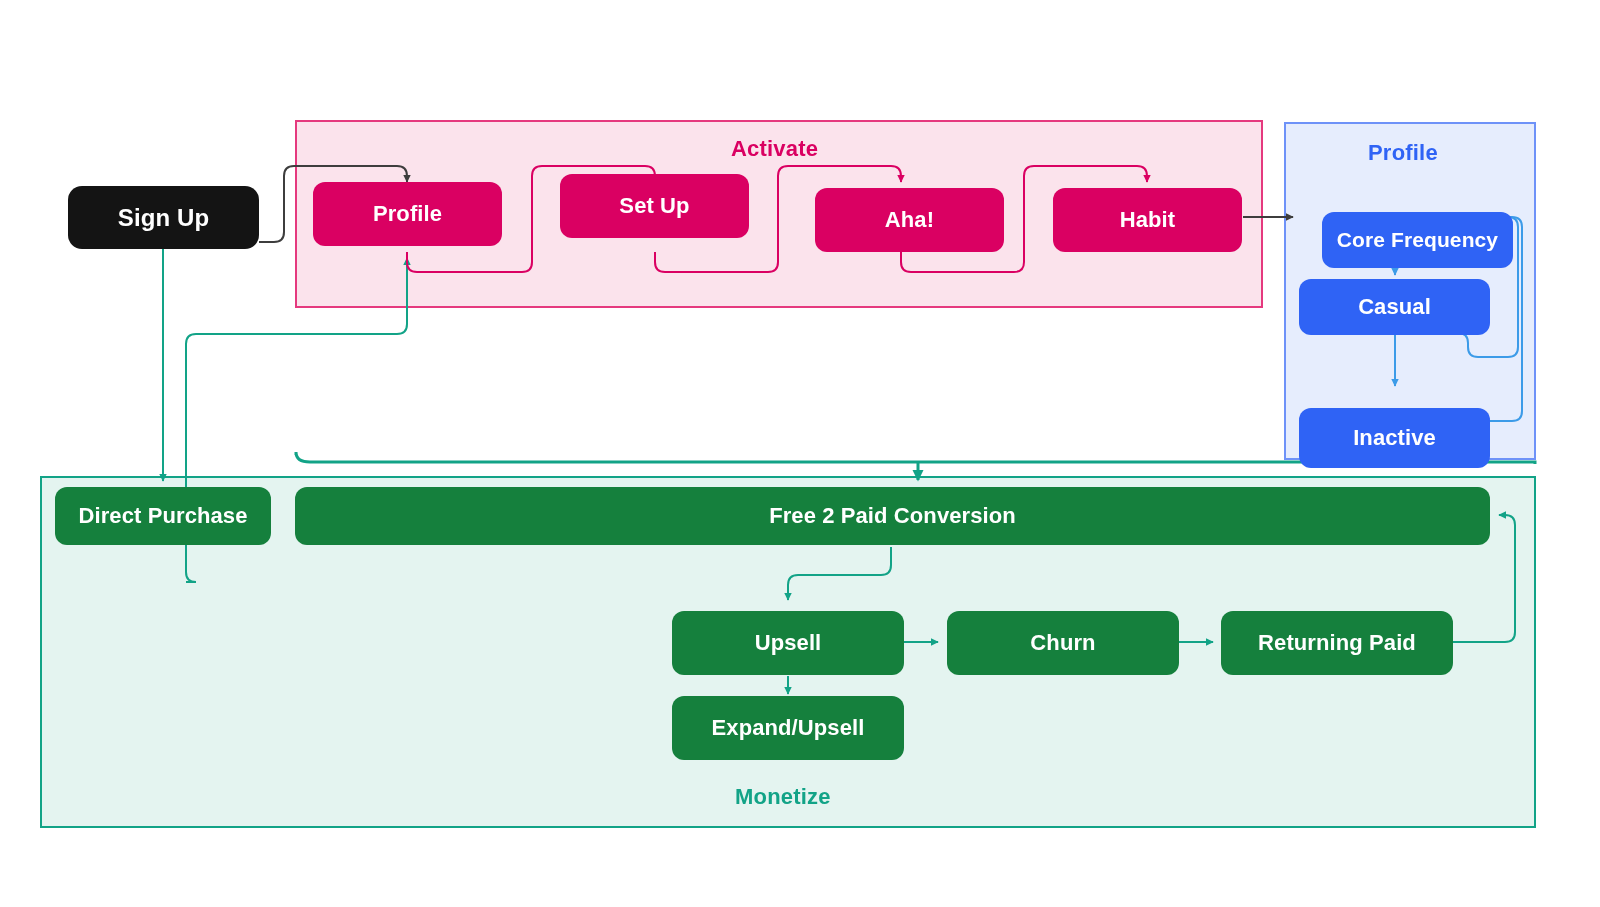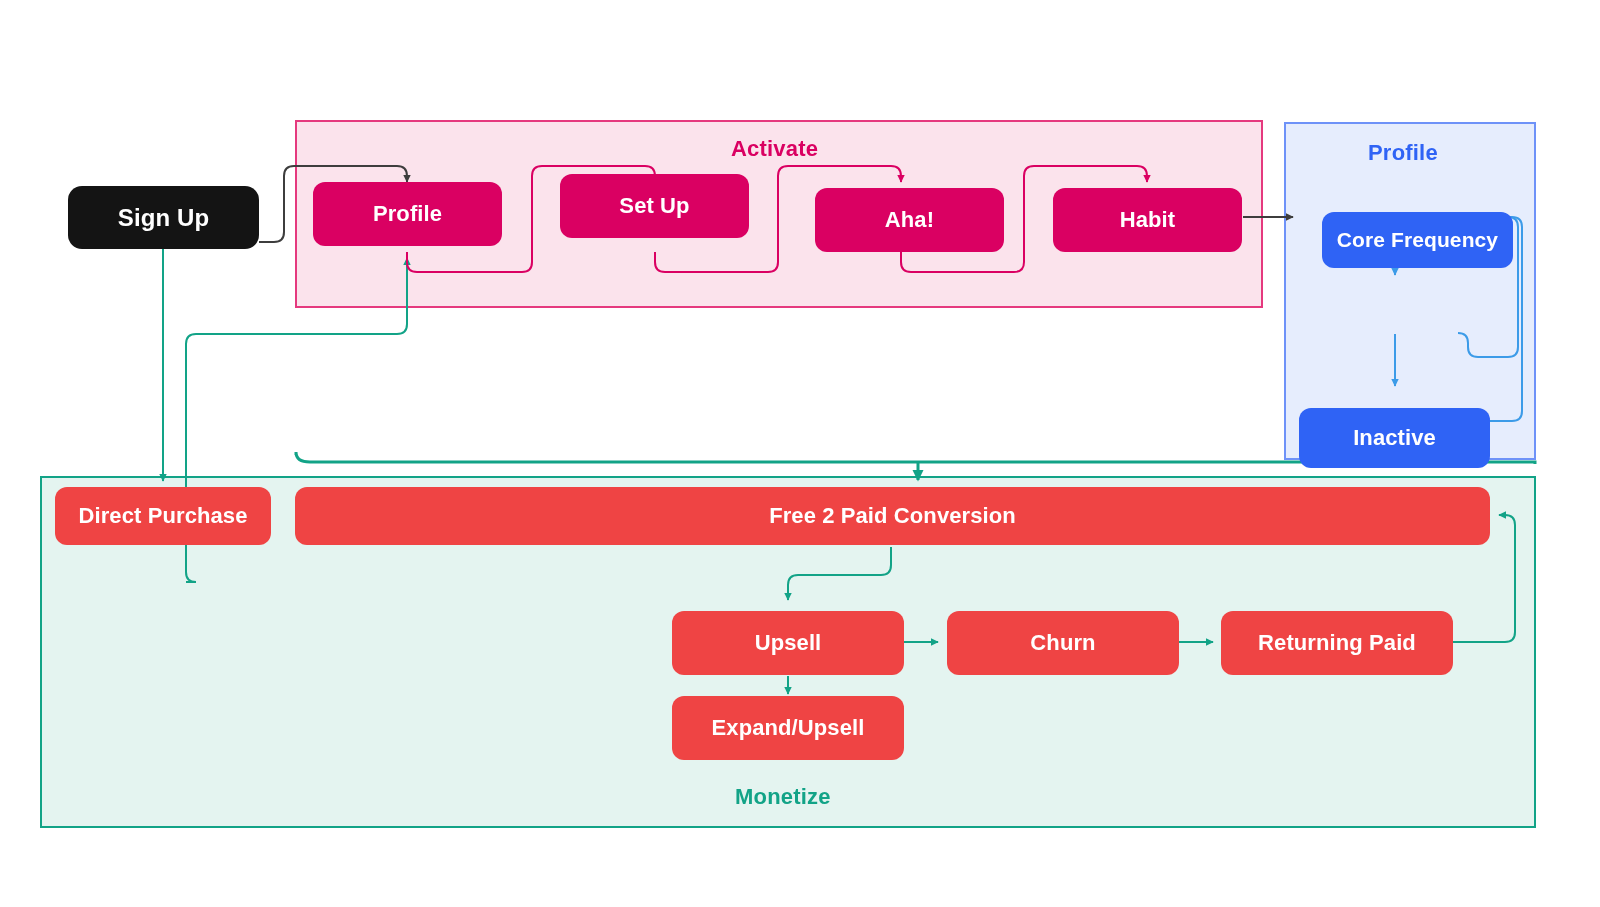--- a/index.html
+++ b/index.html
@@ -56,21 +56,21 @@
     z-index: 8;
     user-select: none;
   }
   .node.signup {
     background: #141414;
     border-radius: 14px;
     font-size: 24px;
   }
   .node.activate-node { background: #DA0062; }
   .node.engage-node   { background: #2F63F5; }
-  .node.monetize-node { background: #ef4444; }
+  .node.monetize-node { background: #15803d; }
 
   .panel.activate {
     background: #FBE3EC;
     border: 2px solid #E5397E;
   }
   .panel.engage {
     background: #E6EDFD;
     border: 2px solid #6E92F8;
   }
   .panel.monetize {
@@ -164,20 +164,21 @@
   <div class="node activate-node" style="left:313px; top:182px; width:189px; height:64px;">Profile</div>
 
   <div class="node activate-node" style="left:560px; top:174px; width:189px; height:64px;text-align:right;">Set Up</div>
 
   <div class="node activate-node" style="left:807px; top:188px; width:189px; height:64px;margin-left:8px;">Aha!</div>
 
   <div class="node activate-node" style="left:1053px; top:188px; width:189px; height:64px;">Habit</div>
 
   <div class="node engage-node" style="left:1322px; top:187px; width:191px; height:56px; font-size:21px;margin-top:25px;">Core Frequency</div>
 
+  <div class="node engage-node" style="left:1299px; top:279px; width:191px; height:56px;">Casual</div>
 
   <div class="node engage-node" style="left:1299px; top:408px; width:191px; height:60px;">Inactive</div>
 
   <div class="node monetize-node" style="left:55px; top:487px; width:216px; height:58px;">Direct Purchase</div>
 
   <div class="node monetize-node" style="left:295px; top:487px; width:1195px; height:58px;">Free 2 Paid Conversion</div>
 
   <div class="node monetize-node" style="left:672px; top:611px; width:232px; height:64px;">Upsell</div>
 
   <div class="node monetize-node" style="left:947px; top:611px; width:232px; height:64px;">Churn</div>

